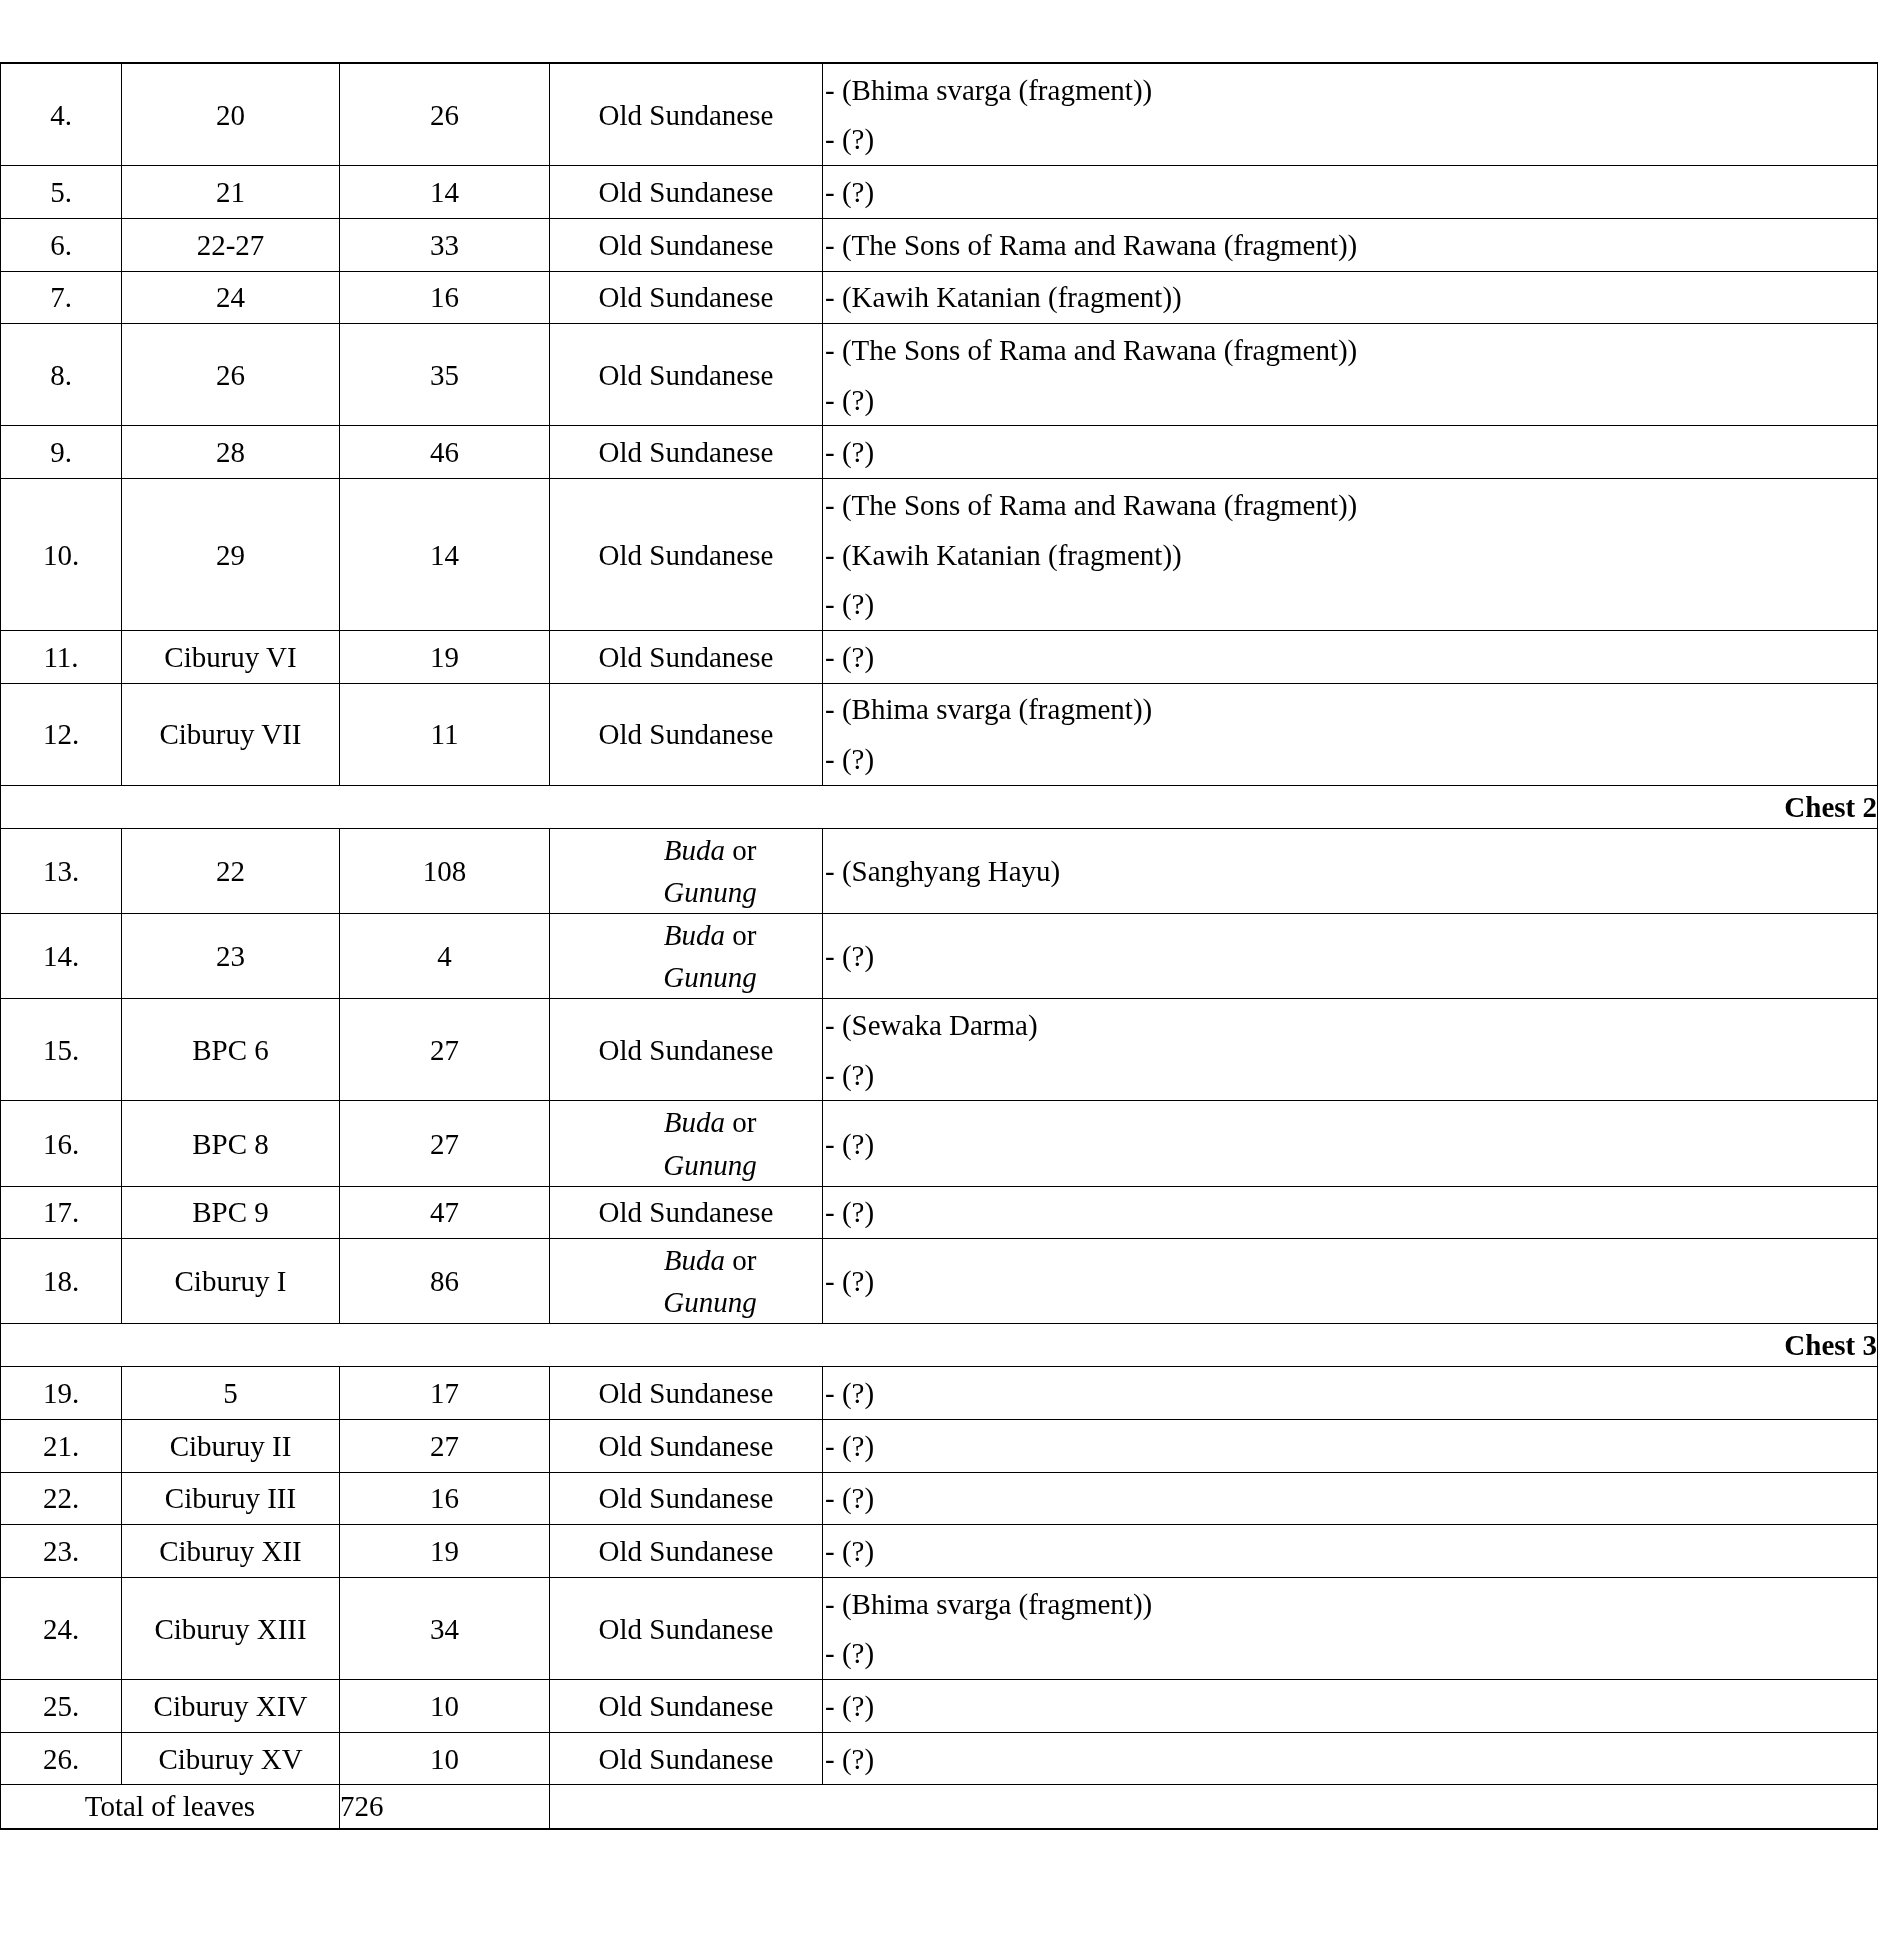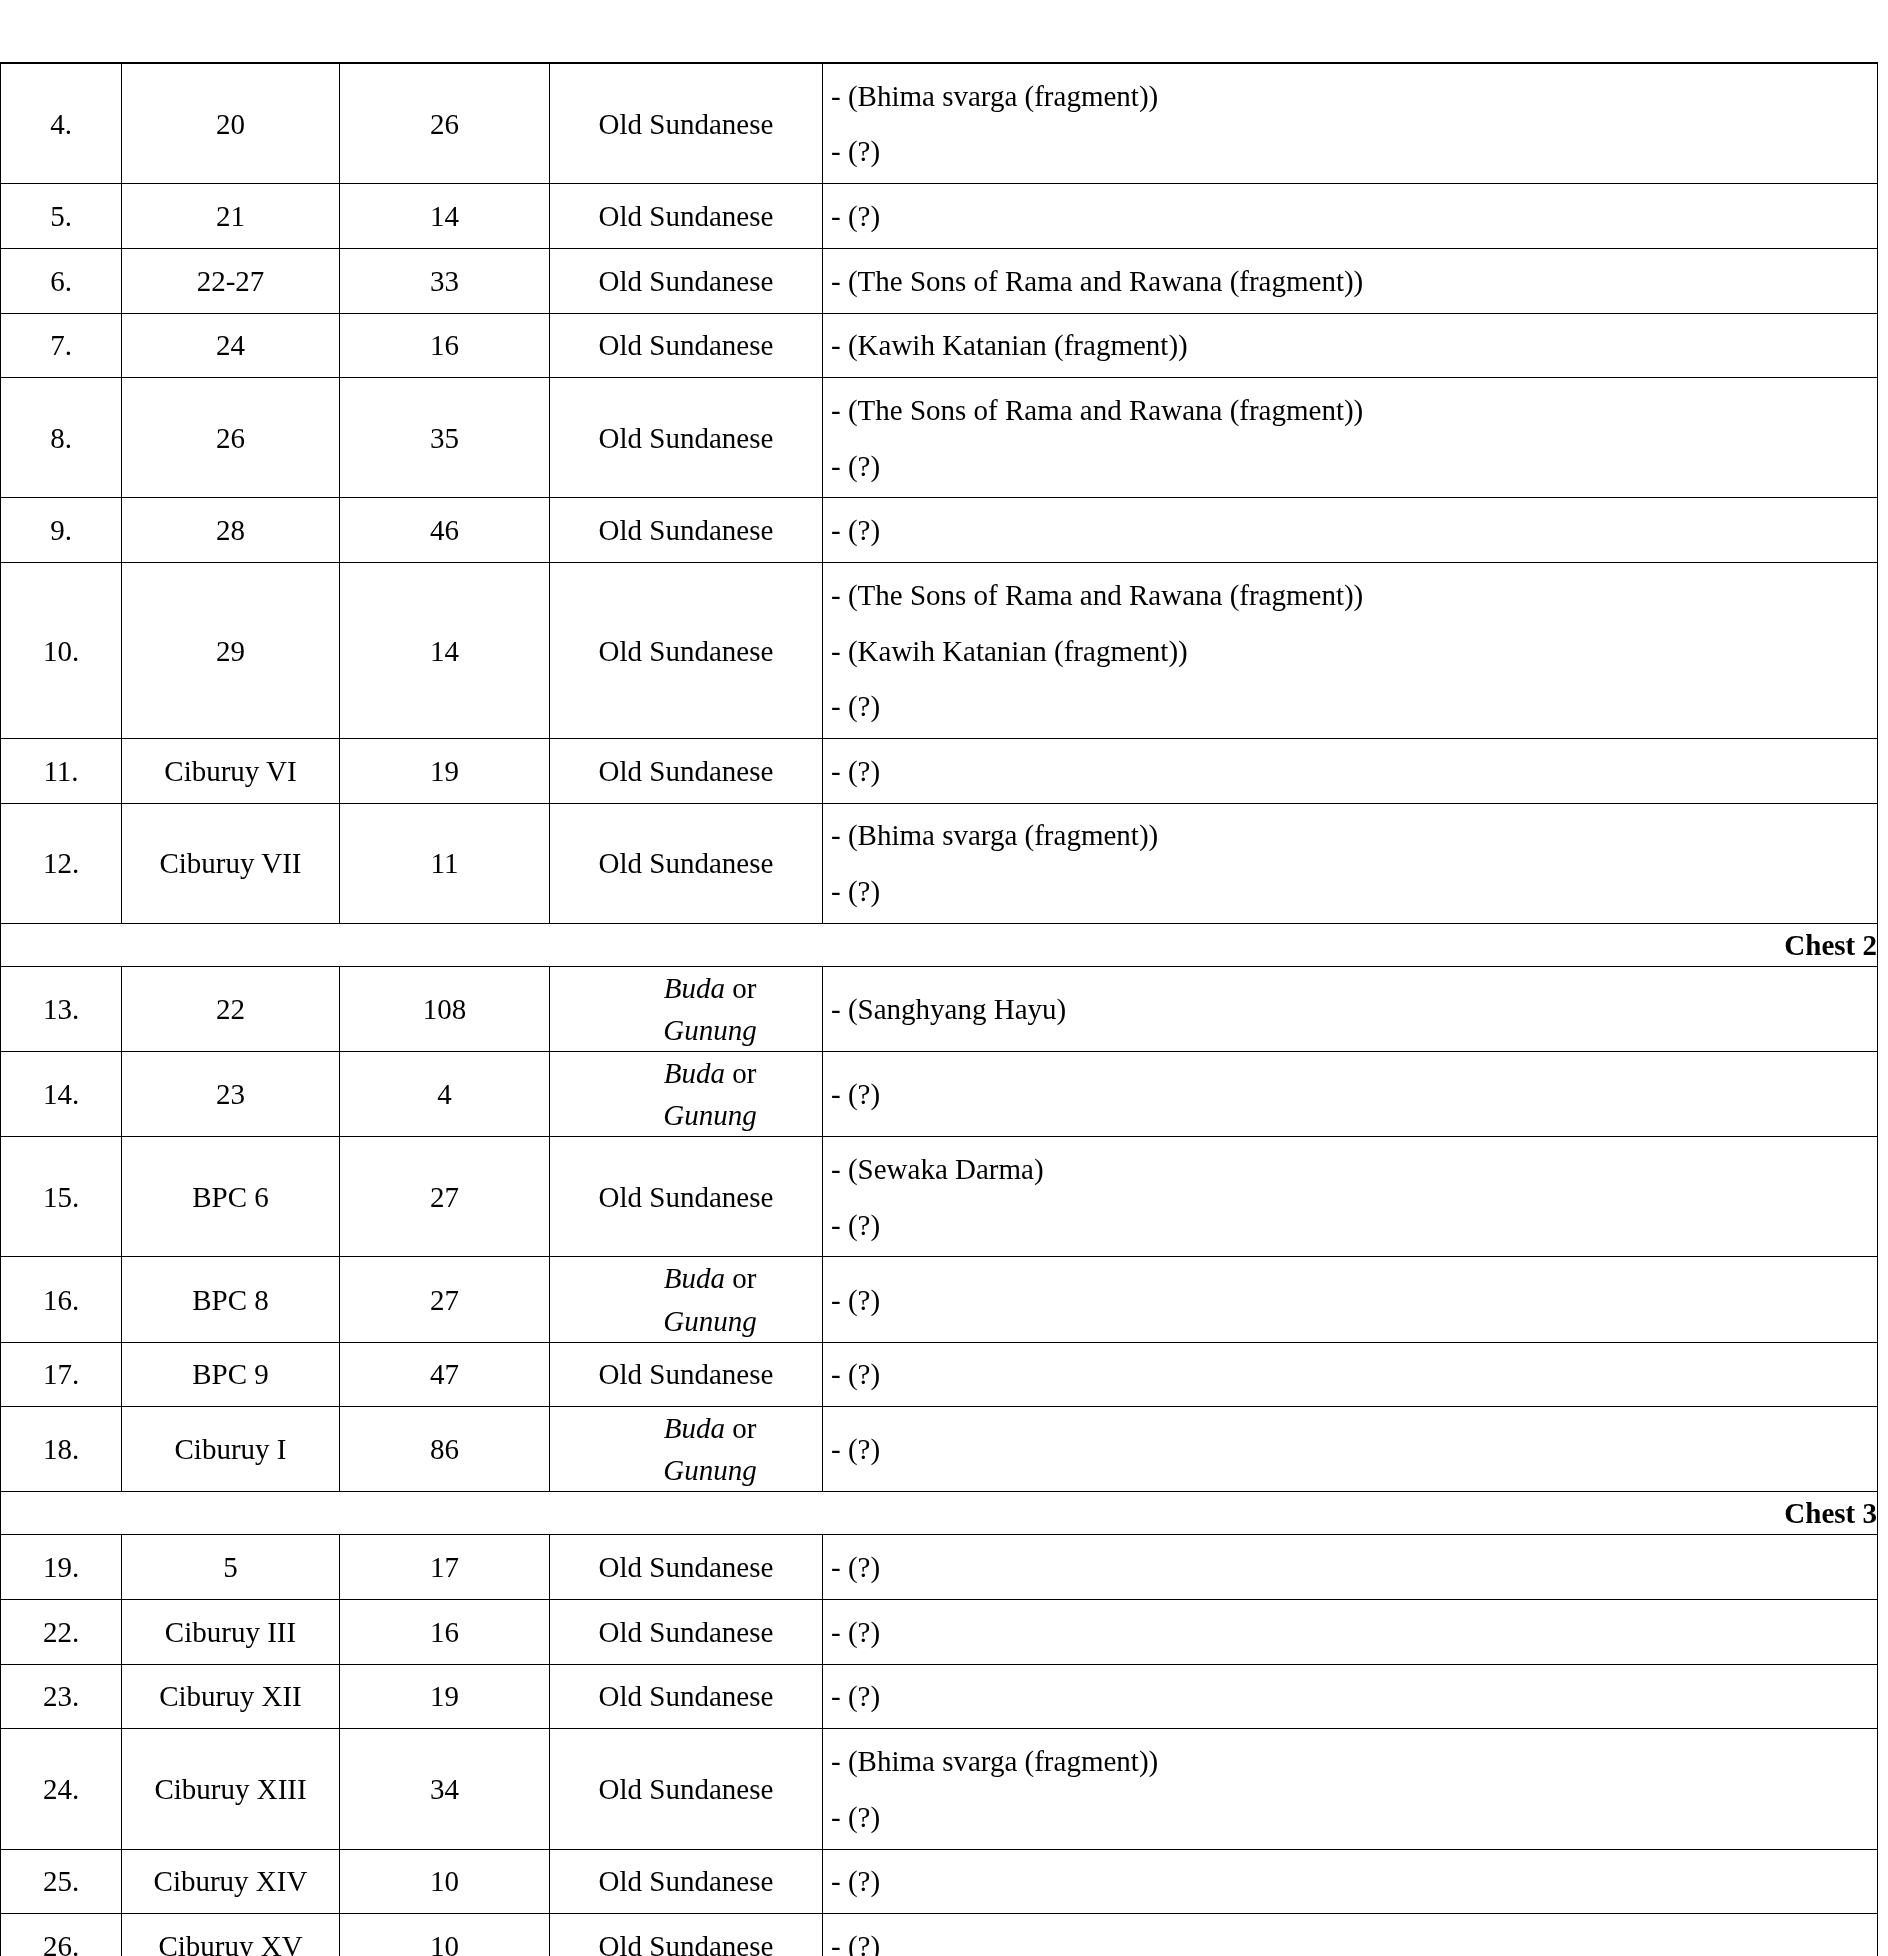--- a/index.html
+++ b/index.html
@@ -50,21 +50,21 @@
 
   .cell-center {
     text-align: center;
     padding: 13px 5.6px;
   }
   .cell-left {
     text-align: left;
     padding: 13px 9.4px 13px 17px;
   }
   .lines p {
-    margin: 8px;
+    margin: 2px;
     padding: 2.8px 0;
     white-space: nowrap;
   }
   .chest-row td {
     border-left: 2.8px solid #000;
     border-right: 2.8px solid #000;
     border-top: 2.8px solid #000;
     border-bottom: 2.8px solid #000;
   }
   .chest-label {
@@ -251,20 +251,29 @@
           <tr>
             <td class="cell-center lft">19.</td>
             <td class="cell-center">5</td>
             <td class="cell-center">17</td>
             <td class="cell-center"><span class="rom">Old Sundanese</span></td>
             <td class="cell-left lines rgt">
               <p>- (?)</p>
             </td>
           </tr>
           <tr>
+            <td class="cell-center lft">21.</td>
+            <td class="cell-center">Ciburuy II</td>
+            <td class="cell-center">27</td>
+            <td class="cell-center"><span class="rom">Old Sundanese</span></td>
+            <td class="cell-left lines rgt">
+              <p>- (?)</p>
+            </td>
+          </tr>
+          <tr>
             <td class="cell-center lft">22.</td>
             <td class="cell-center">Ciburuy III</td>
             <td class="cell-center">16</td>
             <td class="cell-center"><span class="rom">Old Sundanese</span></td>
             <td class="cell-left lines rgt">
               <p>- (?)</p>
             </td>
           </tr>
           <tr>
             <td class="cell-center lft">23.</td>

